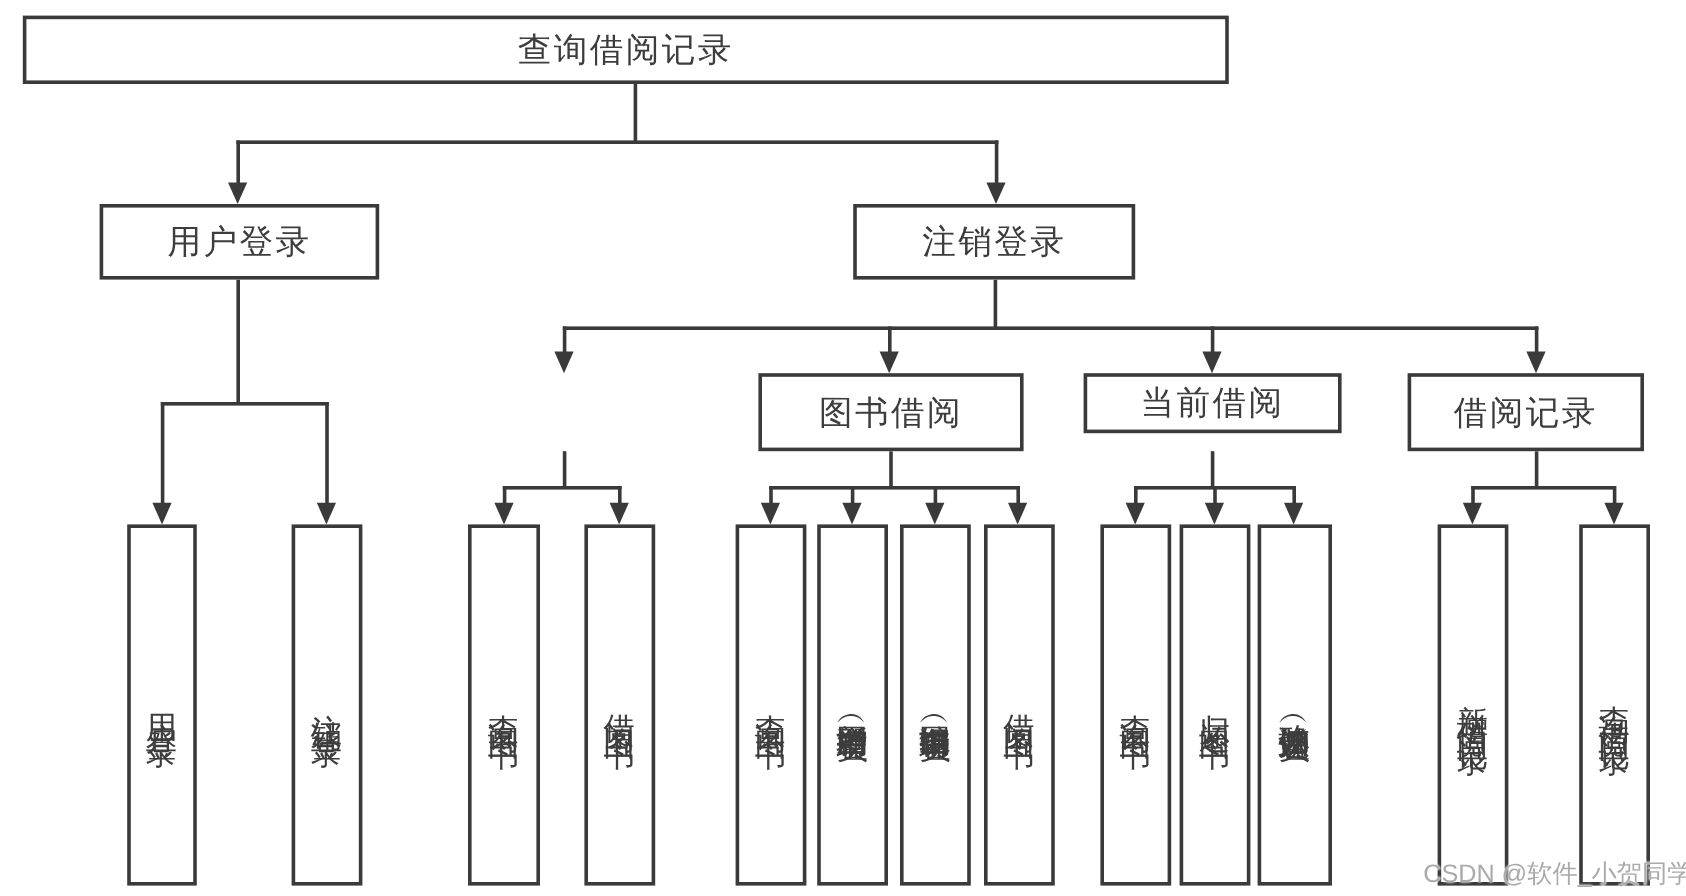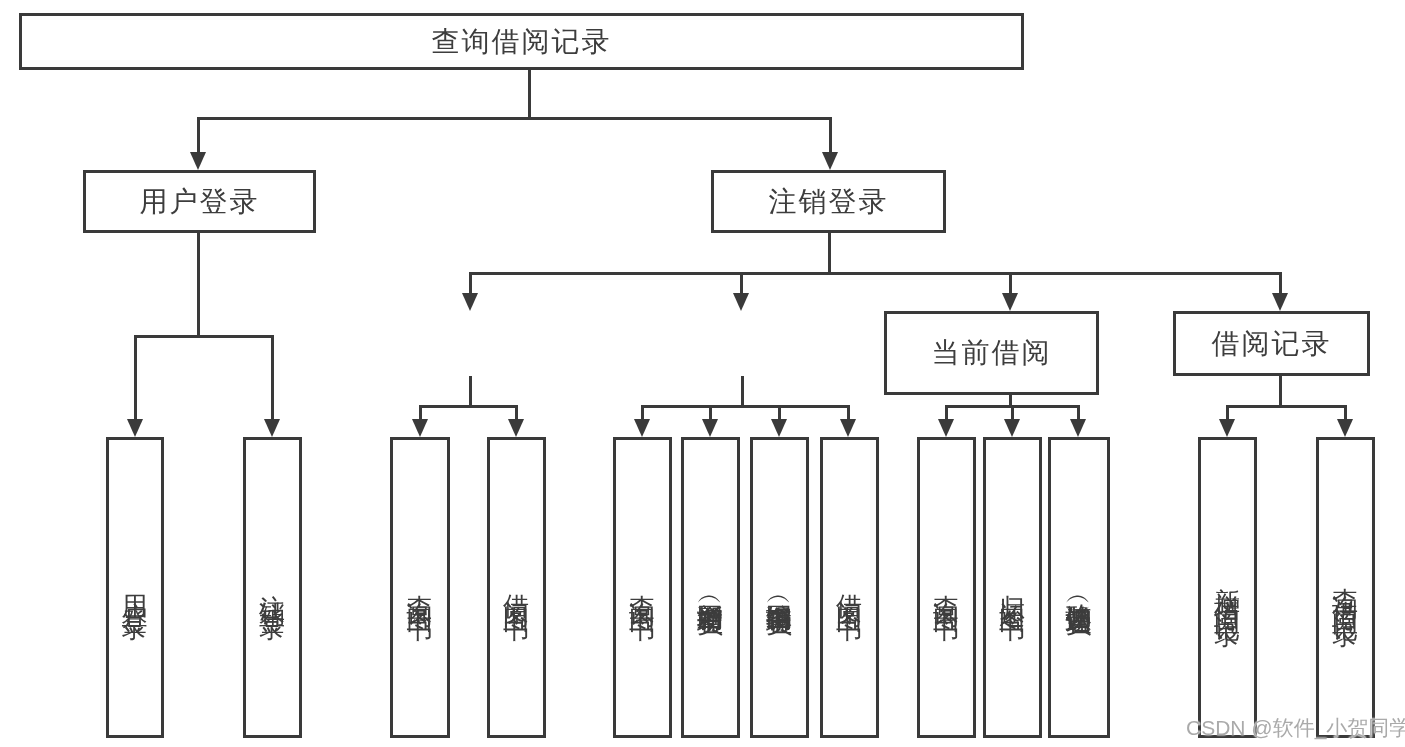--- a/index.html
+++ b/index.html
@@ -70,22 +70,25 @@
 
   <div class="box hbox" style="left:83px;top:170px;width:233px;height:63px;">
     <span>用户登录</span>
   </div>
 
   <div class="box hbox" style="left:711px;top:170px;width:235px;height:63px;">
     <span>注销登录</span>
   </div>
 
 
+  <div class="box hbox" style="left:632px;top:311px;width:221px;height:65px;">
+    <span>图书借阅</span>
+  </div>
 
-  <div class="box hbox" style="left:884px;top:311px;width:215px;height:84px;">
+  <div class="box hbox" style="left:903px;top:311px;width:215px;height:50px;">
     <span>当前借阅</span>
   </div>
 
   <div class="box hbox" style="left:1173px;top:311px;width:197px;height:65px;">
     <span>借阅记录</span>
   </div>
 
   <div class="box leaf leaf-short" style="left:106px;top:437px;width:58px;height:301px;">
     <span class="vtext">用户登录</span>
   </div>

